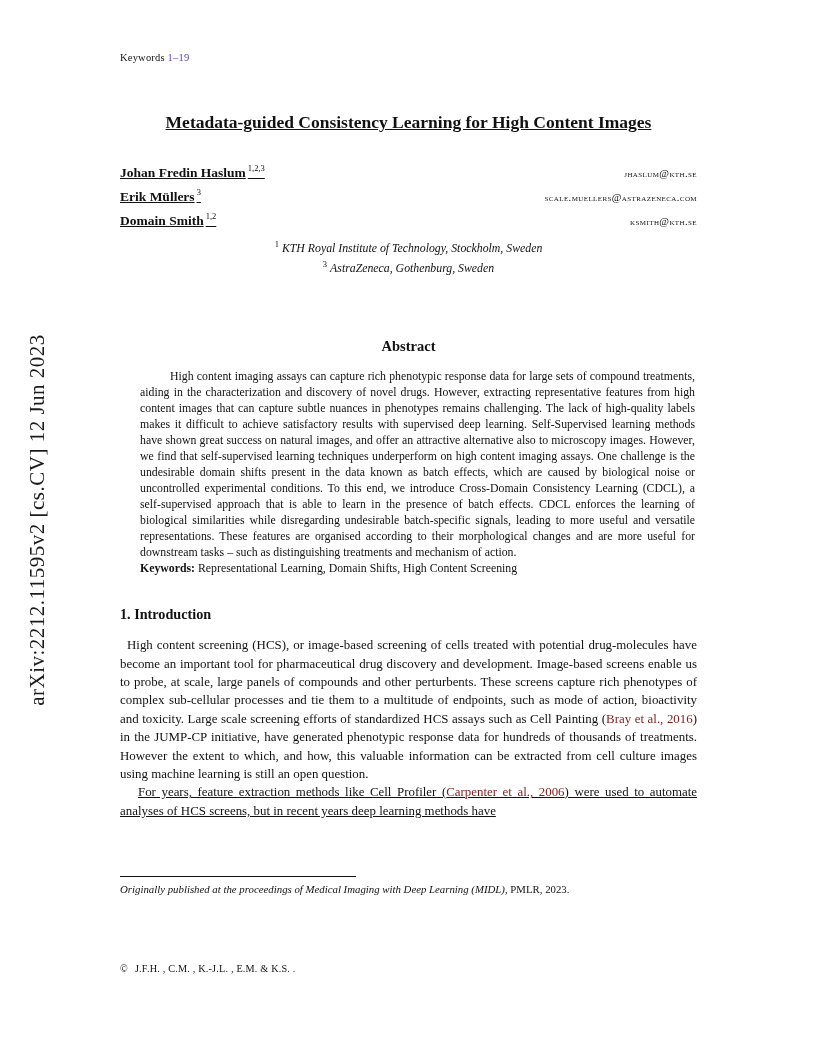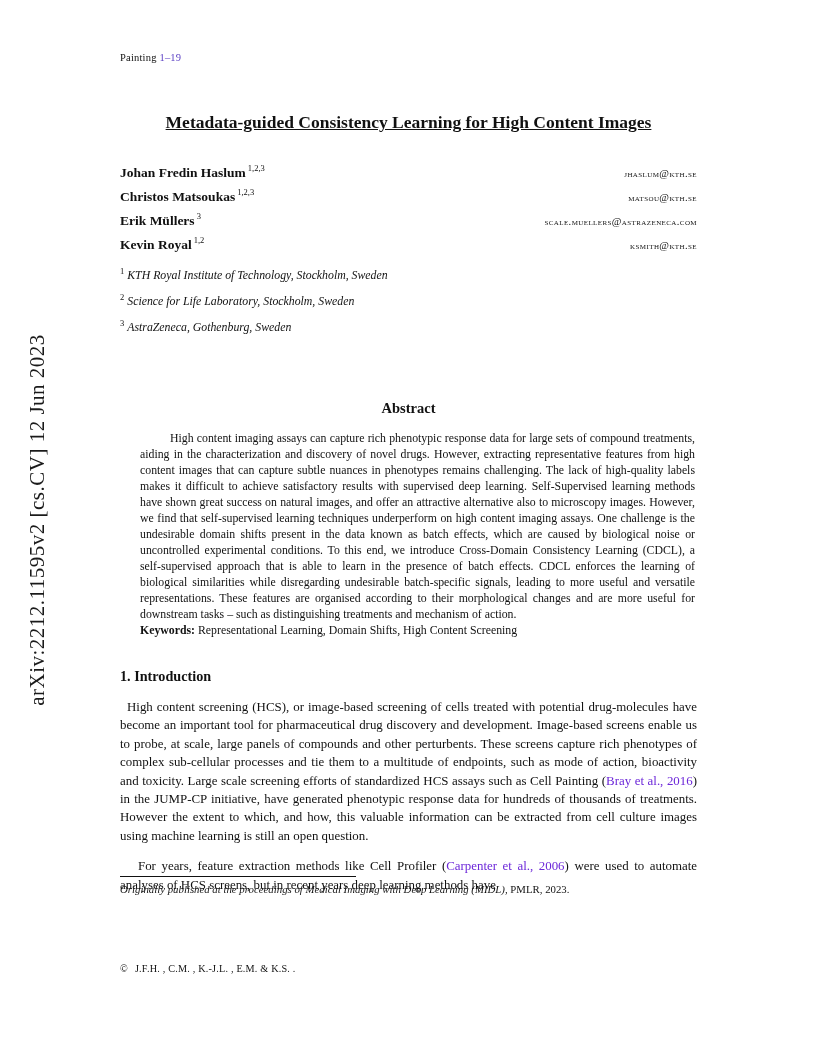--- a/index.html
+++ b/index.html
@@ -45,30 +45,30 @@
     text-decoration:underline;
   }
   
   .authors{margin-top:24px;}
   .author-row{
     display:flex;
     justify-content:space-between;
     align-items:baseline;
     line-height:18.5px;
   }
-  .author-name{font-weight:bold;font-size:13.5px;}
+  .author-name{font-weight:bold;font-size:13.5px;text-decoration:underline;}
   sup.aff{font-size:8.5px;vertical-align:super;font-weight:normal;font-style:normal;margin-left:2px;}
   .author-email{
     font-size:10.5px;
     font-variant:small-caps;
     letter-spacing:0.4px;
   }
   
   .affiliations{margin-top:5px;}
-  .affil-row{font-style:italic;font-size:11.8px;line-height:22px;}
+  .affil-row{font-style:italic;font-size:11.8px;line-height:16px;text-align:center;}
   .affil-row sup{font-size:8.5px;vertical-align:super;font-style:normal;margin-right:3px;}
   
   .abstract-heading{
     margin-top:62px;
     text-align:center;
     font-weight:bold;
     font-size:14.5px;
   }
   .abstract-body{
     margin-top:13px;
@@ -88,22 +88,22 @@
     font-weight:bold;
     font-size:14.2px;
   }
   .body-par{
     margin-top:13px;
     font-size:12.9px;
     line-height:18.4px;
     text-align:justify;
   }
   .par-1{text-indent:7px;}
-  .par-2{margin-top:12px;text-indent:18px;}
-  .link-cite{color:#6d28d9;text-decoration:none;cursor:pointer;}
+  .par-2{margin-top:0;text-indent:18px;text-decoration:underline;}
+  .link-cite{color:#7f1d1d;text-decoration:none;cursor:pointer;}
   
   .footnote-block{
     position:absolute;
     left:120px;top:876px;
     width:577px;
   }
   .footnote-rule{
     width:236px;height:0;
     border-top:1px solid #111;
   }
@@ -122,48 +122,43 @@
   .copyright .c-sym{margin-right:7px;}
 </style>
 </head>
 <body>
 
 <div class="watermark">arXiv:2212.11595v2  [cs.CV]  12 Jun 2023</div>
 
 <div class="content">
 
   <div class="header">
-    <span>Painting </span>
+    <span>Keywords </span>
     <span class="link-page">1–19</span>
   </div>
 
   <div class="title">Metadata-guided Consistency Learning for High Content Images</div>
 
   <div class="authors">
     <div class="author-row">
       <span class="author-name"><span>Johan Fredin Haslum</span><sup class="aff">1,2,3</sup></span>
       <span class="author-email">jhaslum@kth.se</span>
     </div>
     <div class="author-row">
-      <span class="author-name"><span>Christos Matsoukas</span><sup class="aff">1,2,3</sup></span>
-      <span class="author-email">matsou@kth.se</span>
-    </div>
-    <div class="author-row">
       <span class="author-name"><span>Erik Müllers</span><sup class="aff">3</sup></span>
       <span class="author-email">scale.muellers@astrazeneca.com</span>
     </div>
     <div class="author-row">
-      <span class="author-name"><span>Kevin Royal</span><sup class="aff">1,2</sup></span>
+      <span class="author-name"><span>Domain Smith</span><sup class="aff">1,2</sup></span>
       <span class="author-email">ksmith@kth.se</span>
     </div>
   </div>
 
   <div class="affiliations">
     <div class="affil-row"><sup>1</sup><span>KTH Royal Institute of Technology, Stockholm, Sweden</span></div>
-    <div class="affil-row"><sup>2</sup><span>Science for Life Laboratory, Stockholm, Sweden</span></div>
     <div class="affil-row"><sup>3</sup><span>AstraZeneca, Gothenburg, Sweden</span></div>
   </div>
 
   <div class="abstract-heading">Abstract</div>
   <div class="abstract-body">
     <div class="abstract-par"><span>High content imaging assays can capture rich phenotypic response data for large sets of compound treatments, aiding in the characterization and discovery of novel drugs. However, extracting representative features from high content images that can capture subtle nuances in phenotypes remains challenging. The lack of high-quality labels makes it difficult to achieve satisfactory results with supervised deep learning. Self-Supervised learning methods have shown great success on natural images, and offer an attractive alternative also to microscopy images. However, we find that self-supervised learning techniques underperform on high content imaging assays. One challenge is the undesirable domain shifts present in the data known as </span><span class="em">batch effects</span><span>, which are caused by biological noise or uncontrolled experimental conditions. To this end, we introduce Cross-Domain Consistency Learning (CDCL), a self-supervised approach that is able to learn in the presence of batch effects. CDCL enforces the learning of biological similarities while disregarding undesirable batch-specific signals, leading to more useful and versatile representations. These features are organised according to their morphological changes and are more useful for downstream tasks – such as distinguishing treatments and mechanism of action.</span></div>
     <div class="keywords"><span class="kw-label">Keywords:</span><span> Representational Learning, Domain Shifts, High Content Screening</span></div>
   </div>
 
   <div class="section-heading">1. Introduction</div>

